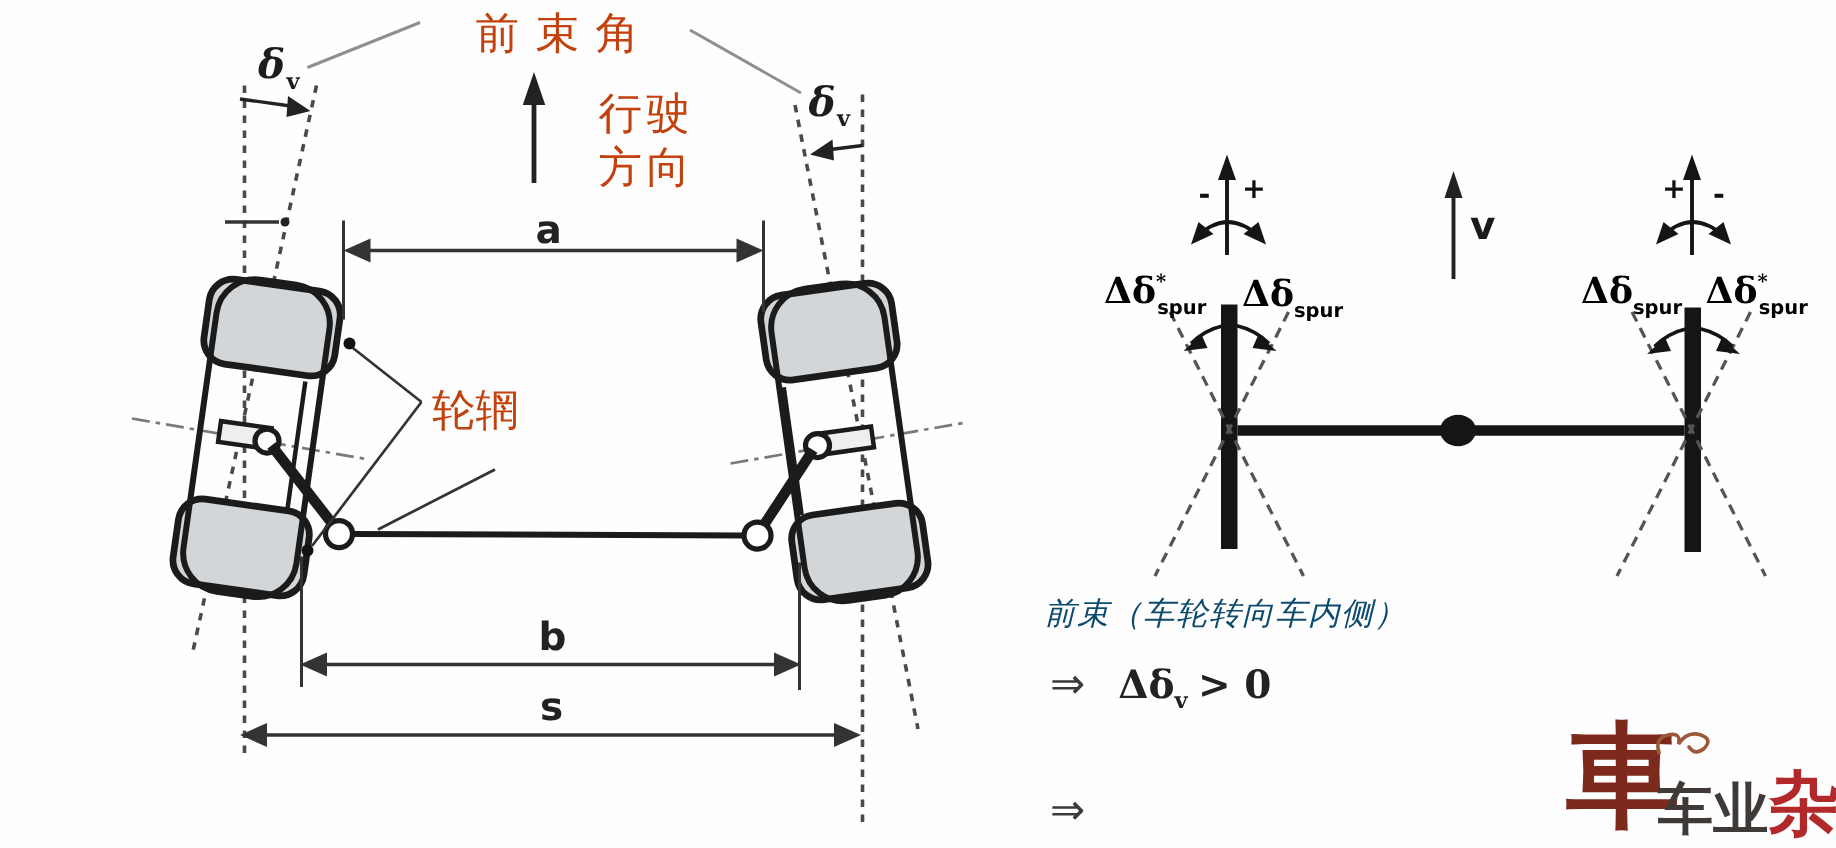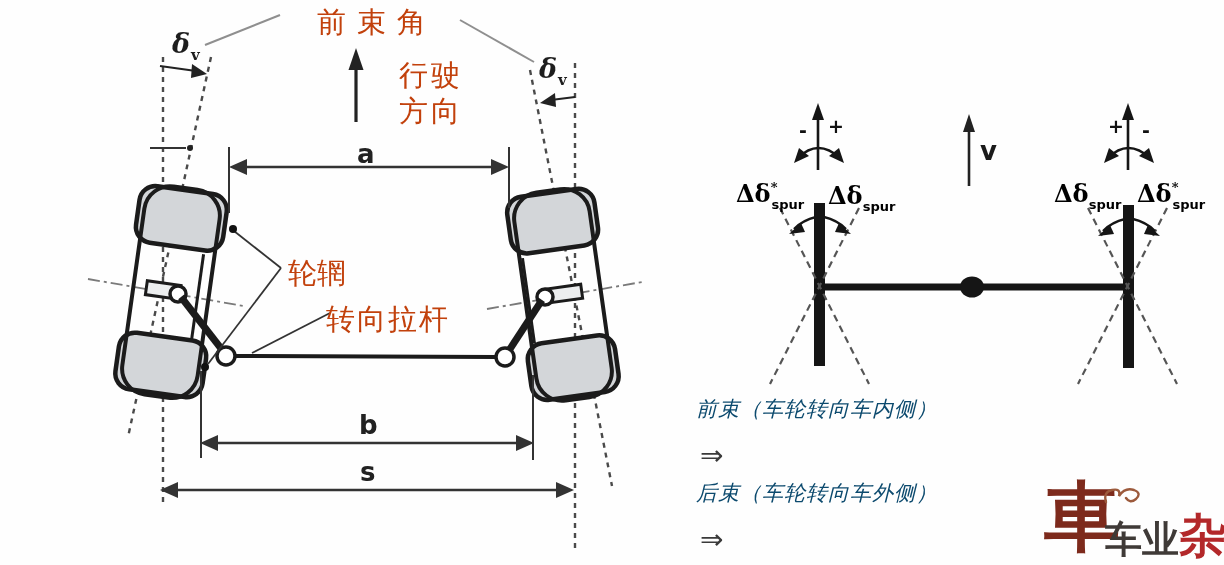--- a/index.html
+++ b/index.html
@@ -214,21 +214,20 @@
       </g>
     </g>
   </svg>
 
   <div class="lbl cn" id="lbl-title">前束角</div>
   <div class="lbl cn" id="lbl-drive">
     <div>行驶</div>
     <div>方向</div>
   </div>
   <div class="lbl cn" id="lbl-rim">轮辋</div>
-  <div class="lbl cn" id="lbl-tierod">转向拉杆</div>
 
   <div class="lbl delta" id="delta-left"><span>δ</span><sub>v</sub></div>
   <div class="lbl delta" id="delta-right"><span>δ</span><sub>v</sub></div>
 
   <div class="lbl dim" id="dim-a">a</div>
   <div class="lbl dim" id="dim-b">b</div>
   <div class="lbl dim" id="dim-s">s</div>
 
   <div class="lbl spur" id="spur-l-outer"><span>Δδ</span><sup>*</sup><sub>spur</sub></div>
   <div class="lbl spur" id="spur-l-inner"><span>Δδ</span><sub>spur</sub></div>
@@ -237,22 +236,22 @@
 
   <div class="lbl sign" id="sign-l-neg">-</div>
   <div class="lbl sign" id="sign-l-pos">+</div>
   <div class="lbl sign" id="sign-r-pos">+</div>
   <div class="lbl sign" id="sign-r-neg">-</div>
   <div class="lbl" id="v-label">v</div>
 
   <div class="lbl note" id="note1">前束（车轮转向车内侧）</div>
   <div class="lbl formula" id="note2">
     <span class="imp">⇒</span>
+    <span class="f"><span>Δδ</span><sub>v</sub><span class="rel">&gt; 0</span></span>
   </div>
-  <div class="lbl note" id="note3">后束（车轮转向车外侧）</div>
   <div class="lbl formula" id="note4">
     <span class="imp">⇒</span>
   </div>
 
   <div class="lbl" id="logo-emblem">車</div>
   <svg class="lbl" id="logo-cloud" width="40" height="22" viewBox="0 0 40 22">
     <path d="M3,16 Q0,6 9,4 Q18,2 16,10 Q22,1 31,4 Q39,7 33,13 Q27,18 23,12" fill="none" stroke="#9c5a3c" stroke-width="2.4" stroke-linecap="round"></path>
   </svg>
   <div class="lbl" id="logo-name"><span class="ln1">车业</span><span class="lacc">杂</span></div>
 

